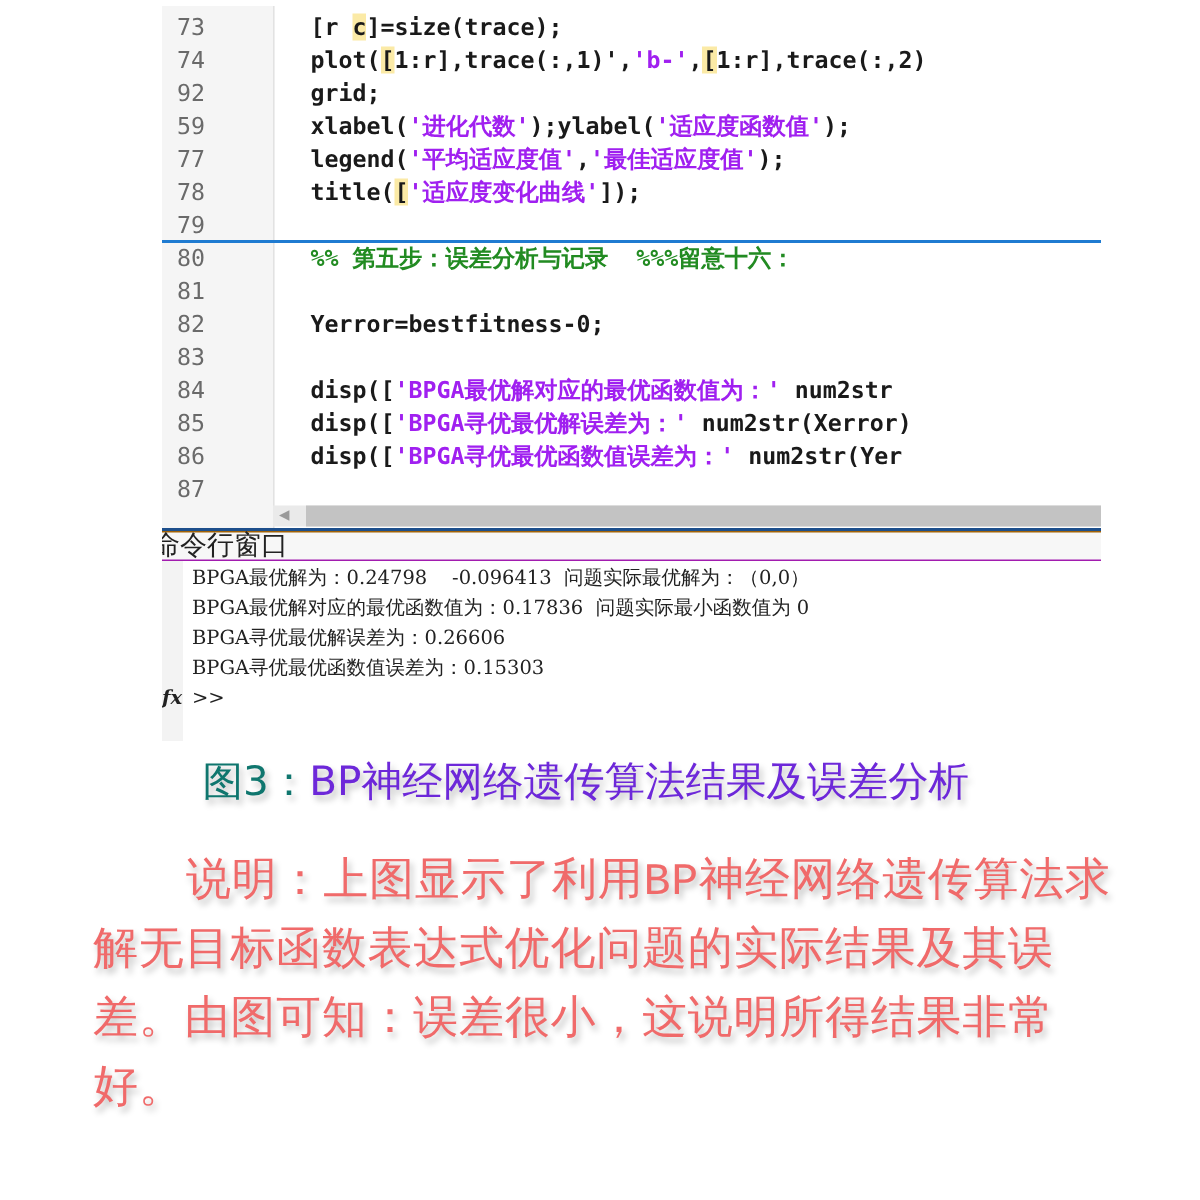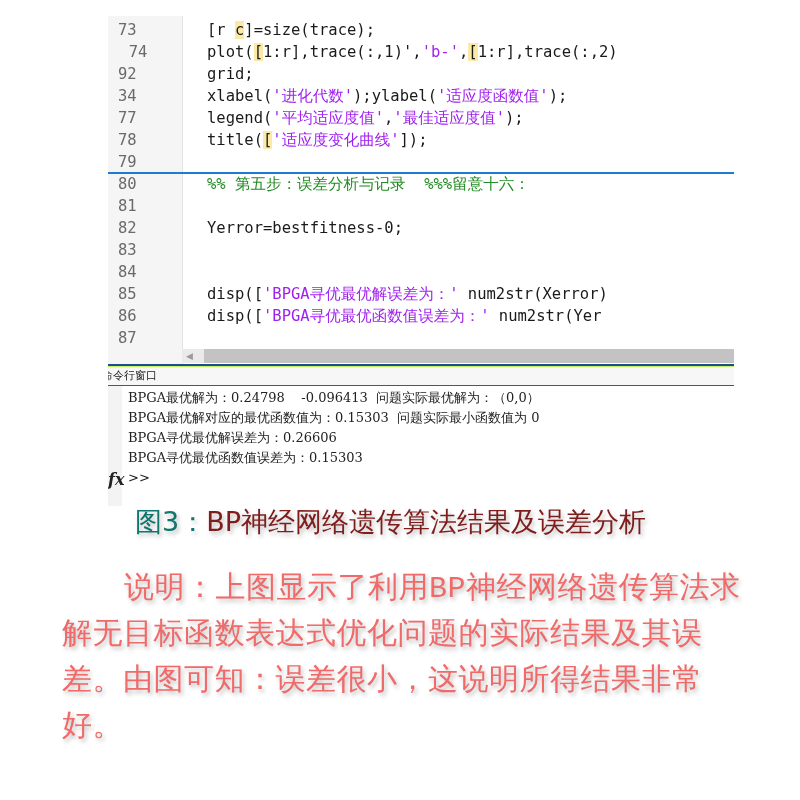--- a/index.html
+++ b/index.html
@@ -1,91 +1,91 @@
 <!DOCTYPE html>
 <html><head>
 <meta charset="utf-8">
 <style>
   html, body { margin: 0; padding: 0; background: #ffffff; }
   body { width: 800px; height: 800px; position: relative; overflow: hidden; font-family: "DejaVu Sans", sans-serif; }
 
-  .shot { position: absolute; left: 108px; top: 16px; width: 626px; height: 490px; background: #bef264; overflow: hidden; }
+  .shot { position: absolute; left: 108px; top: 4px; width: 626px; height: 490px; background: #a16207; overflow: hidden; }
 
   
   .editor { position: absolute; left: 0; top: 0; width: 626px; height: 350px; background: #fff; }
   .gutter { position: absolute; left: 0; top: 0; width: 74px; height: 350px; background: #f5f5f5; border-right: 1px solid #e2e2e2; }
   .line { position: absolute; left: 0; height: 22px; width: 626px; white-space: pre; font-family: "DejaVu Sans Mono", monospace; font-size: 15.5px; line-height: 22px; color: #1a1a1a; }
   .ln { position: absolute; left: 10px; width: 40px; color: #6a6a6a; font-family: "DejaVu Sans Mono", monospace; }
-  .code { position: absolute; left: 99px; }
+  .code { position: absolute; left: 99px; font-weight: bold; }
   .str { color: #a020f0; }
   .cmt { color: #228b22; }
   .hl { background: #fbeaa6; }
   .cell-divider { position: absolute; left: 0; top: 156px; width: 626px; height: 2px; background: #1f7bd1; }
 
   .hscroll { position: absolute; left: 74px; top: 333px; width: 552px; height: 14px; background: #eaeaea; }
   .hscroll .thumb { position: absolute; left: 22px; top: 0; right: 0; height: 14px; background: #c3c3c3; }
   .hscroll .arrow { position: absolute; left: 4px; top: 2px; font-size: 9px; color: #9a9a9a; }
   .editor-bottom-border { position: absolute; left: 0; top: 348px; width: 626px; height: 2px; background: #1d4f8c; }
 
   
-  .cmd-header { position: absolute; left: 0; top: 351px; width: 626px; height: 18px; background: #f7f7f7; border-bottom: 1px solid #a21caf; font-size: 11px; line-height: 18px; color: #222; }
+  .cmd-header { position: absolute; left: 0; top: 351px; width: 626px; height: 18px; background: #f7f7f7; border-bottom: 1px solid #a21caf; font-size: 18px; line-height: 18px; color: #222; }
   .cmd-header span { position: absolute; left: -6px; }
   .cmd-body { position: absolute; left: 0; top: 370px; width: 626px; height: 120px; background: #fff; }
   .cmd-gutter { position: absolute; left: 0; top: 0; width: 14px; height: 120px; background: #f3f3f3; }
   .out { position: absolute; left: 20px; white-space: pre; font-family: "DejaVu Serif", serif; font-size: 13px; line-height: 20px; color: #222; }
-  .fx { position: absolute; left: 0; top: 84px; font-family: "DejaVu Serif", serif; font-style: italic; font-weight: bold; font-size: 16px; color: #222; }
+  .fx { position: absolute; left: 0; top: 84px; font-family: "DejaVu Serif", serif; font-style: italic; font-weight: bold; font-size: 13px; color: #222; }
   .prompt { position: absolute; left: 20px; top: 84px; font-size: 13px; color: #222; font-family: "DejaVu Serif", serif; }
 
   
   .caption { position: absolute; left: 135px; top: 502px; font-size: 27px; line-height: 40px; white-space: nowrap; text-shadow: 2px 3px 4px rgba(0,0,0,0.25); }
   .caption .fig { color: #0f766e; }
-  .caption .rest { color: #7f1d1d; }
+  .caption .rest { color: #6d28d9; }
 
   
   .desc { position: absolute; left: 62px; top: 566px; width: 700px; font-family: Liberation Mono, monospace; font-size: 30px; line-height: 46px; color: #f06a6a; text-shadow: 2px 3px 4px rgba(0,0,0,0.25); letter-spacing: 0.5px; }
   .desc .p { display: block; text-indent: 62px; }
 </style>
 </head>
 <body>
 
 <div class="shot">
   <div class="editor">
     <div class="gutter"></div>
     <div id="code-lines">
         <div class="line" style="top: 3px;"><span class="ln">73</span><span class="code"><span>[r </span><span class="hl">c</span><span>]=size(trace);</span></span></div>
-        <div class="line" style="top: 25px; text-align: center;"><span class="ln">74</span><span class="code"><span>plot(</span><span class="hl">[</span><span>1:r],trace(:,1)',</span><span class="str">'b-'</span><span>,</span><span class="hl">[</span><span>1:r],trace(:,2)</span></span></div>
+        <div class="line" style="top: 25px;"><span class="ln">74</span><span class="code"><span>plot(</span><span class="hl">[</span><span>1:r],trace(:,1)',</span><span class="str">'b-'</span><span>,</span><span class="hl">[</span><span>1:r],trace(:,2)</span></span></div>
         <div class="line" style="top: 47px;"><span class="ln">92</span><span class="code"><span>grid;</span></span></div>
-        <div class="line" style="top: 69px;"><span class="ln">34</span><span class="code"><span>xlabel(</span><span class="str">'进化代数'</span><span>);ylabel(</span><span class="str">'适应度函数值'</span><span>);</span></span></div>
+        <div class="line" style="top: 69px;"><span class="ln">59</span><span class="code"><span>xlabel(</span><span class="str">'进化代数'</span><span>);ylabel(</span><span class="str">'适应度函数值'</span><span>);</span></span></div>
         <div class="line" style="top: 91px;"><span class="ln">77</span><span class="code"><span>legend(</span><span class="str">'平均适应度值'</span><span>,</span><span class="str">'最佳适应度值'</span><span>);</span></span></div>
         <div class="line" style="top: 113px;"><span class="ln">78</span><span class="code"><span>title(</span><span class="hl">[</span><span class="str">'适应度变化曲线'</span><span>]);</span></span></div>
         <div class="line" style="top: 135px;"><span class="ln">79</span><span class="code"></span></div>
         <div class="line" style="top: 157px;"><span class="ln">80</span><span class="code"><span class="cmt">%% 第五步：误差分析与记录  %%%留意十六：</span></span></div>
         <div class="line" style="top: 179px;"><span class="ln">81</span></div>
         <div class="line" style="top: 201px;"><span class="ln">82</span><span class="code"><span>Yerror=bestfitness-0;</span></span></div>
         <div class="line" style="top: 223px;"><span class="ln">83</span></div>
-        <div class="line" style="top: 245px;"><span class="ln">84</span></div>
+        <div class="line" style="top: 245px;"><span class="ln">84</span><span class="code"><span>disp([</span><span class="str">'BPGA最优解对应的最优函数值为：'</span><span> num2str</span></span></div>
         <div class="line" style="top: 267px;"><span class="ln">85</span><span class="code"><span>disp([</span><span class="str">'BPGA寻优最优解误差为：'</span><span> num2str(Xerror)</span></span></div>
         <div class="line" style="top: 289px;"><span class="ln">86</span><span class="code"><span>disp([</span><span class="str">'BPGA寻优最优函数值误差为：'</span><span> num2str(Yer</span></span></div>
         <div class="line" style="top: 311px;"><span class="ln">87</span><span class="code"></span></div>
       </div>
     <div class="cell-divider"></div>
     <div class="hscroll">
       <span class="arrow">◀</span>
       <div class="thumb"></div>
     </div>
     <div class="editor-bottom-border"></div>
   </div>
 
   <div class="cmd-header">
     <span>命令行窗口</span>
   </div>
   <div class="cmd-body">
     <div class="cmd-gutter"></div>
     <div class="out" style="top:2px">BPGA最优解为：0.24798    -0.096413  问题实际最优解为：（0,0）</div>
-    <div class="out" style="top:22px">BPGA最优解对应的最优函数值为：0.15303  问题实际最小函数值为 0</div>
+    <div class="out" style="top:22px">BPGA最优解对应的最优函数值为：0.17836  问题实际最小函数值为 0</div>
     <div class="out" style="top:42px">BPGA寻优最优解误差为：0.26606</div>
     <div class="out" style="top:62px">BPGA寻优最优函数值误差为：0.15303</div>
     <span class="fx">fx</span>
     <span class="prompt">&gt;&gt;</span>
   </div>
 </div>
 
 <div class="caption">
   <span class="fig">图3：</span><span class="rest">BP神经网络遗传算法结果及误差分析</span>
 </div>

